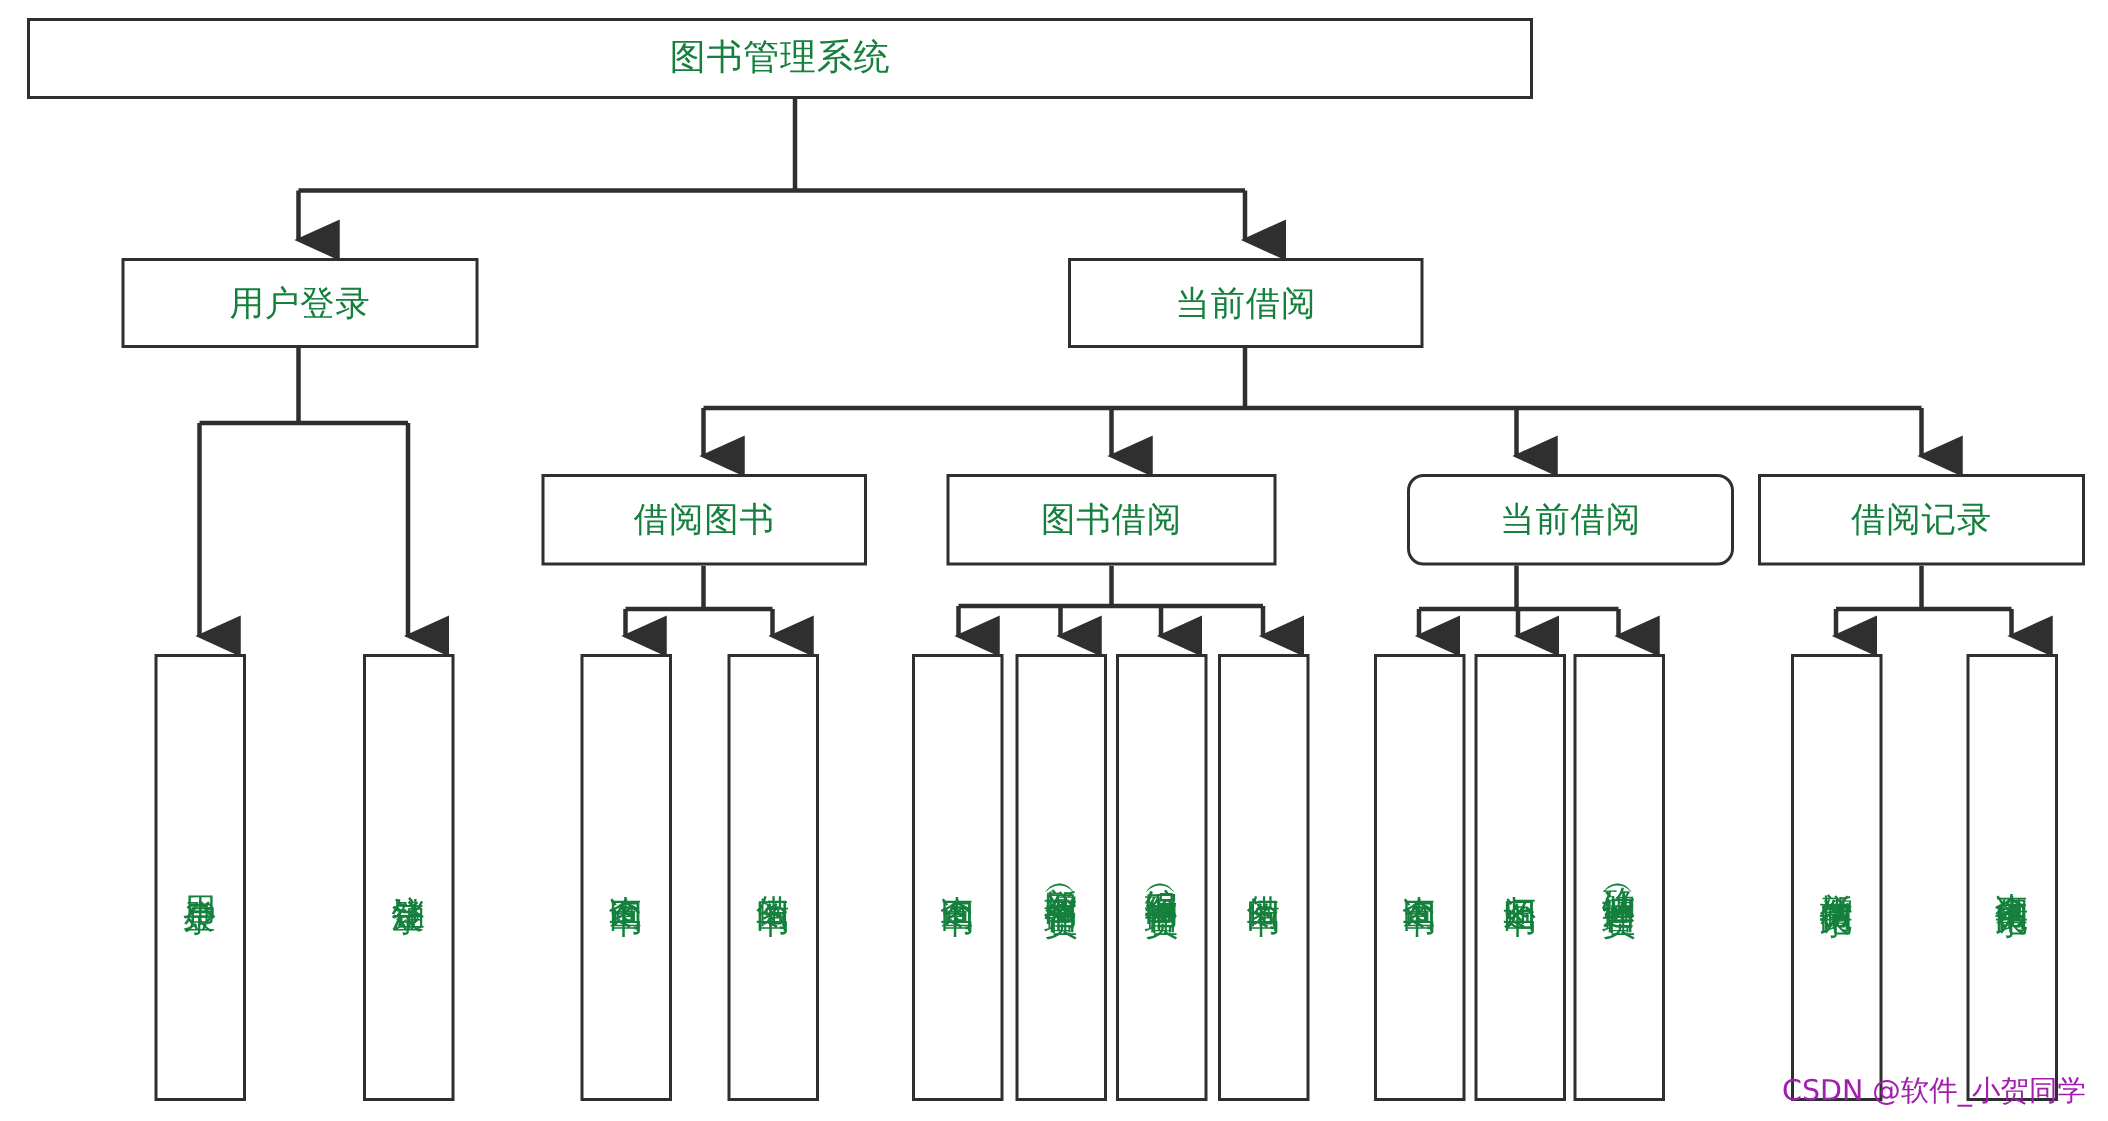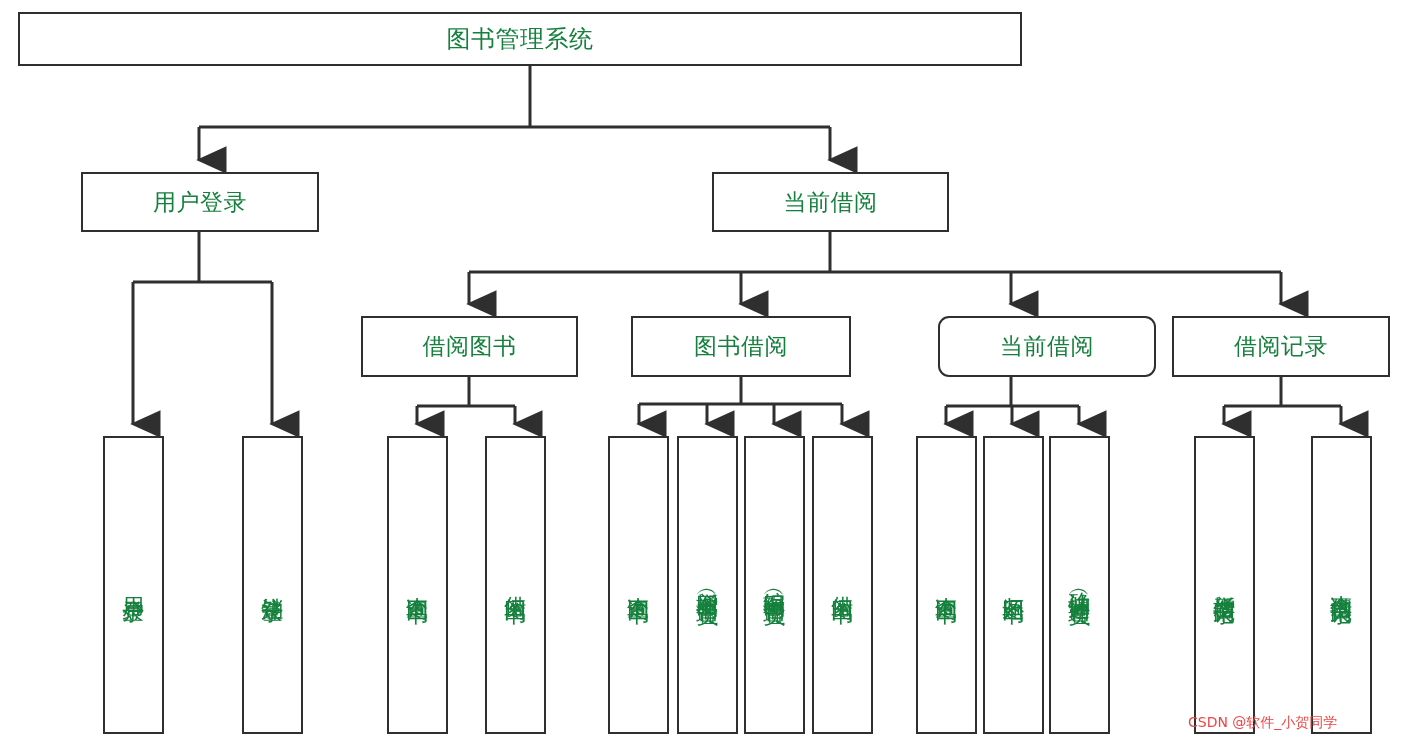--- a/index.html
+++ b/index.html
@@ -64,22 +64,22 @@
     letter-spacing: 2px;
     white-space: nowrap;
   }
   .node.vert.mid .lbl {
     margin-top: 0;
   }
   .watermark {
     position: absolute;
     left: 1188px;
     top: 714px;
-    font-size: 14px;
-    color: #ef4444;
+    font-size: 19px;
+    color: #a21caf;
     white-space: nowrap;
     z-index: 8;
     font-family: "DejaVu Sans", "Liberation Sans", sans-serif;
   }
 </style>
 </head>
 <body>
 
 <div id="canvas">
 

